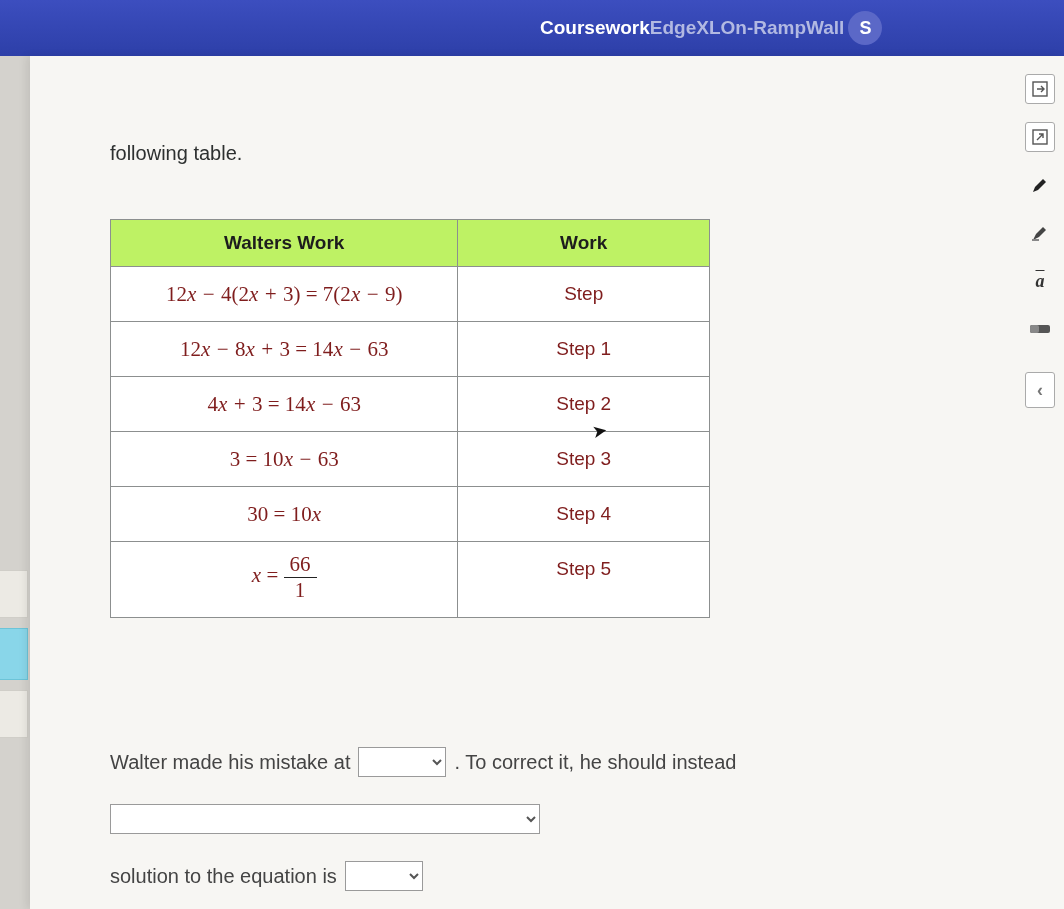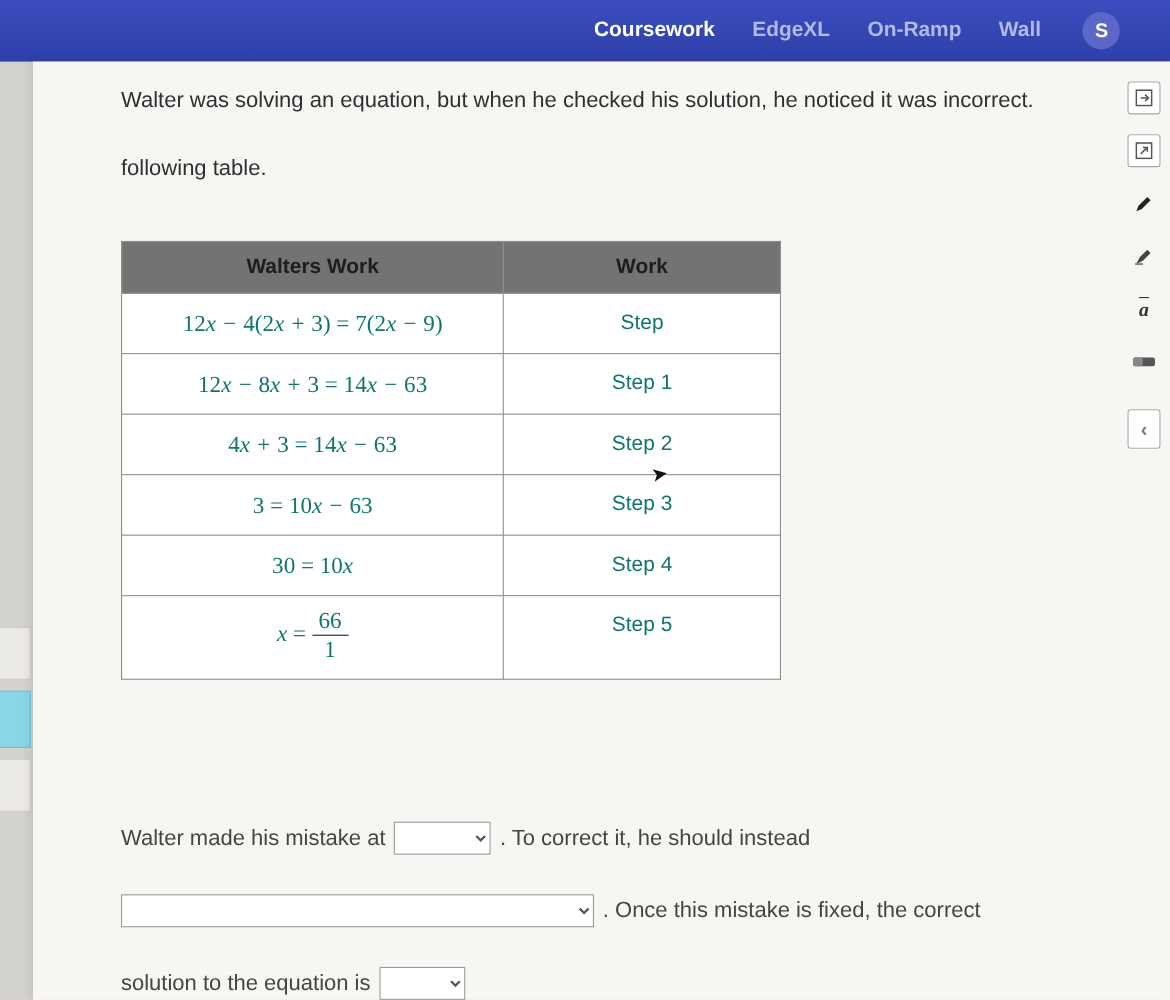--- a/index.html
+++ b/index.html
@@ -8,21 +8,20 @@
 
   
   .topbar {
     position: absolute;
     top: 0; left: 0; right: 0;
     height: 56px;
     background: linear-gradient(#3c4ebf, #2d3fa8);
     display: flex;
     align-items: center;
     padding-left: 540px;
-    gap: 34px;
     color: #e8e8f0;
     font-weight: 700;
     font-size: 19px;
   }
   .topbar .nav-item { cursor: pointer; }
   .topbar .nav-item.active { color: #ffffff; }
   .topbar .nav-item.dim { color: #b2b9e2; text-align: center; }
   .topbar .circle {
     width: 34px; height: 34px; border-radius: 50%;
     background: #5b68c7; display: flex; align-items: center; justify-content: center;
@@ -54,26 +53,26 @@
     width: 600px;
     background: #ffffff;
   }
   table.work th, table.work td {
     border: 1px solid #8c8f8f;
     padding: 12px 10px;
     text-align: center;
     font-size: 19px;
   }
   table.work th {
-    background: #737373;
+    background: #bef264;
     color: #1d1d1d;
     font-weight: 700;
     height: 44px;
   }
-  table.work td { color: #0f766e; height: 55px; }
+  table.work td { color: #7f1d1d; height: 55px; }
   table.work td.math { font-family: Georgia, 'Times New Roman', serif; font-style: italic; font-size: 21px; padding: 14px 10px; }
   table.work td.math .n { font-style: normal; }
   .frac {
     display: inline-block; vertical-align: middle; text-align: center;
     font-style: normal;
   }
   .frac .num { display: block; border-bottom: 1.5px solid #222; padding: 0 6px; text-align: right; }
   .frac .den { display: block; padding: 0 6px; }
 
   
@@ -161,21 +160,21 @@
 
 <div class="left-stubs">
   <div></div>
   <div class="accent"></div>
   <div></div>
 </div>
 
 <div class="page">
 
   <div class="prompt-text">
-    <span>Walter was solving an equation, but when he checked his solution, he noticed it was incorrect.</span><br>
+    <br>
     <br>
     <span>following table.</span>
   </div>
 
   <table class="work">
     <thead>
       <tr>
         <th style="width:58%">Walters Work</th>
         <th style="width:42%">Work</th>
       </tr>
@@ -217,21 +216,20 @@
   <div class="cursor-ptr">➤</div>
 
   <div class="answer-area">
     <div class="line">
       <span>Walter made his mistake at</span>
       <select class="blank small"><option></option></select>
       <span>. To correct it, he should instead</span>
     </div>
     <div class="line">
       <select class="blank large"><option></option></select>
-      <span>. Once this mistake is fixed, the correct</span>
     </div>
     <div class="line">
       <span>solution to the equation is</span>
       <select class="blank tiny"><option></option></select>
     </div>
   </div>
 
 </div>
 
 <div class="sidebar">

